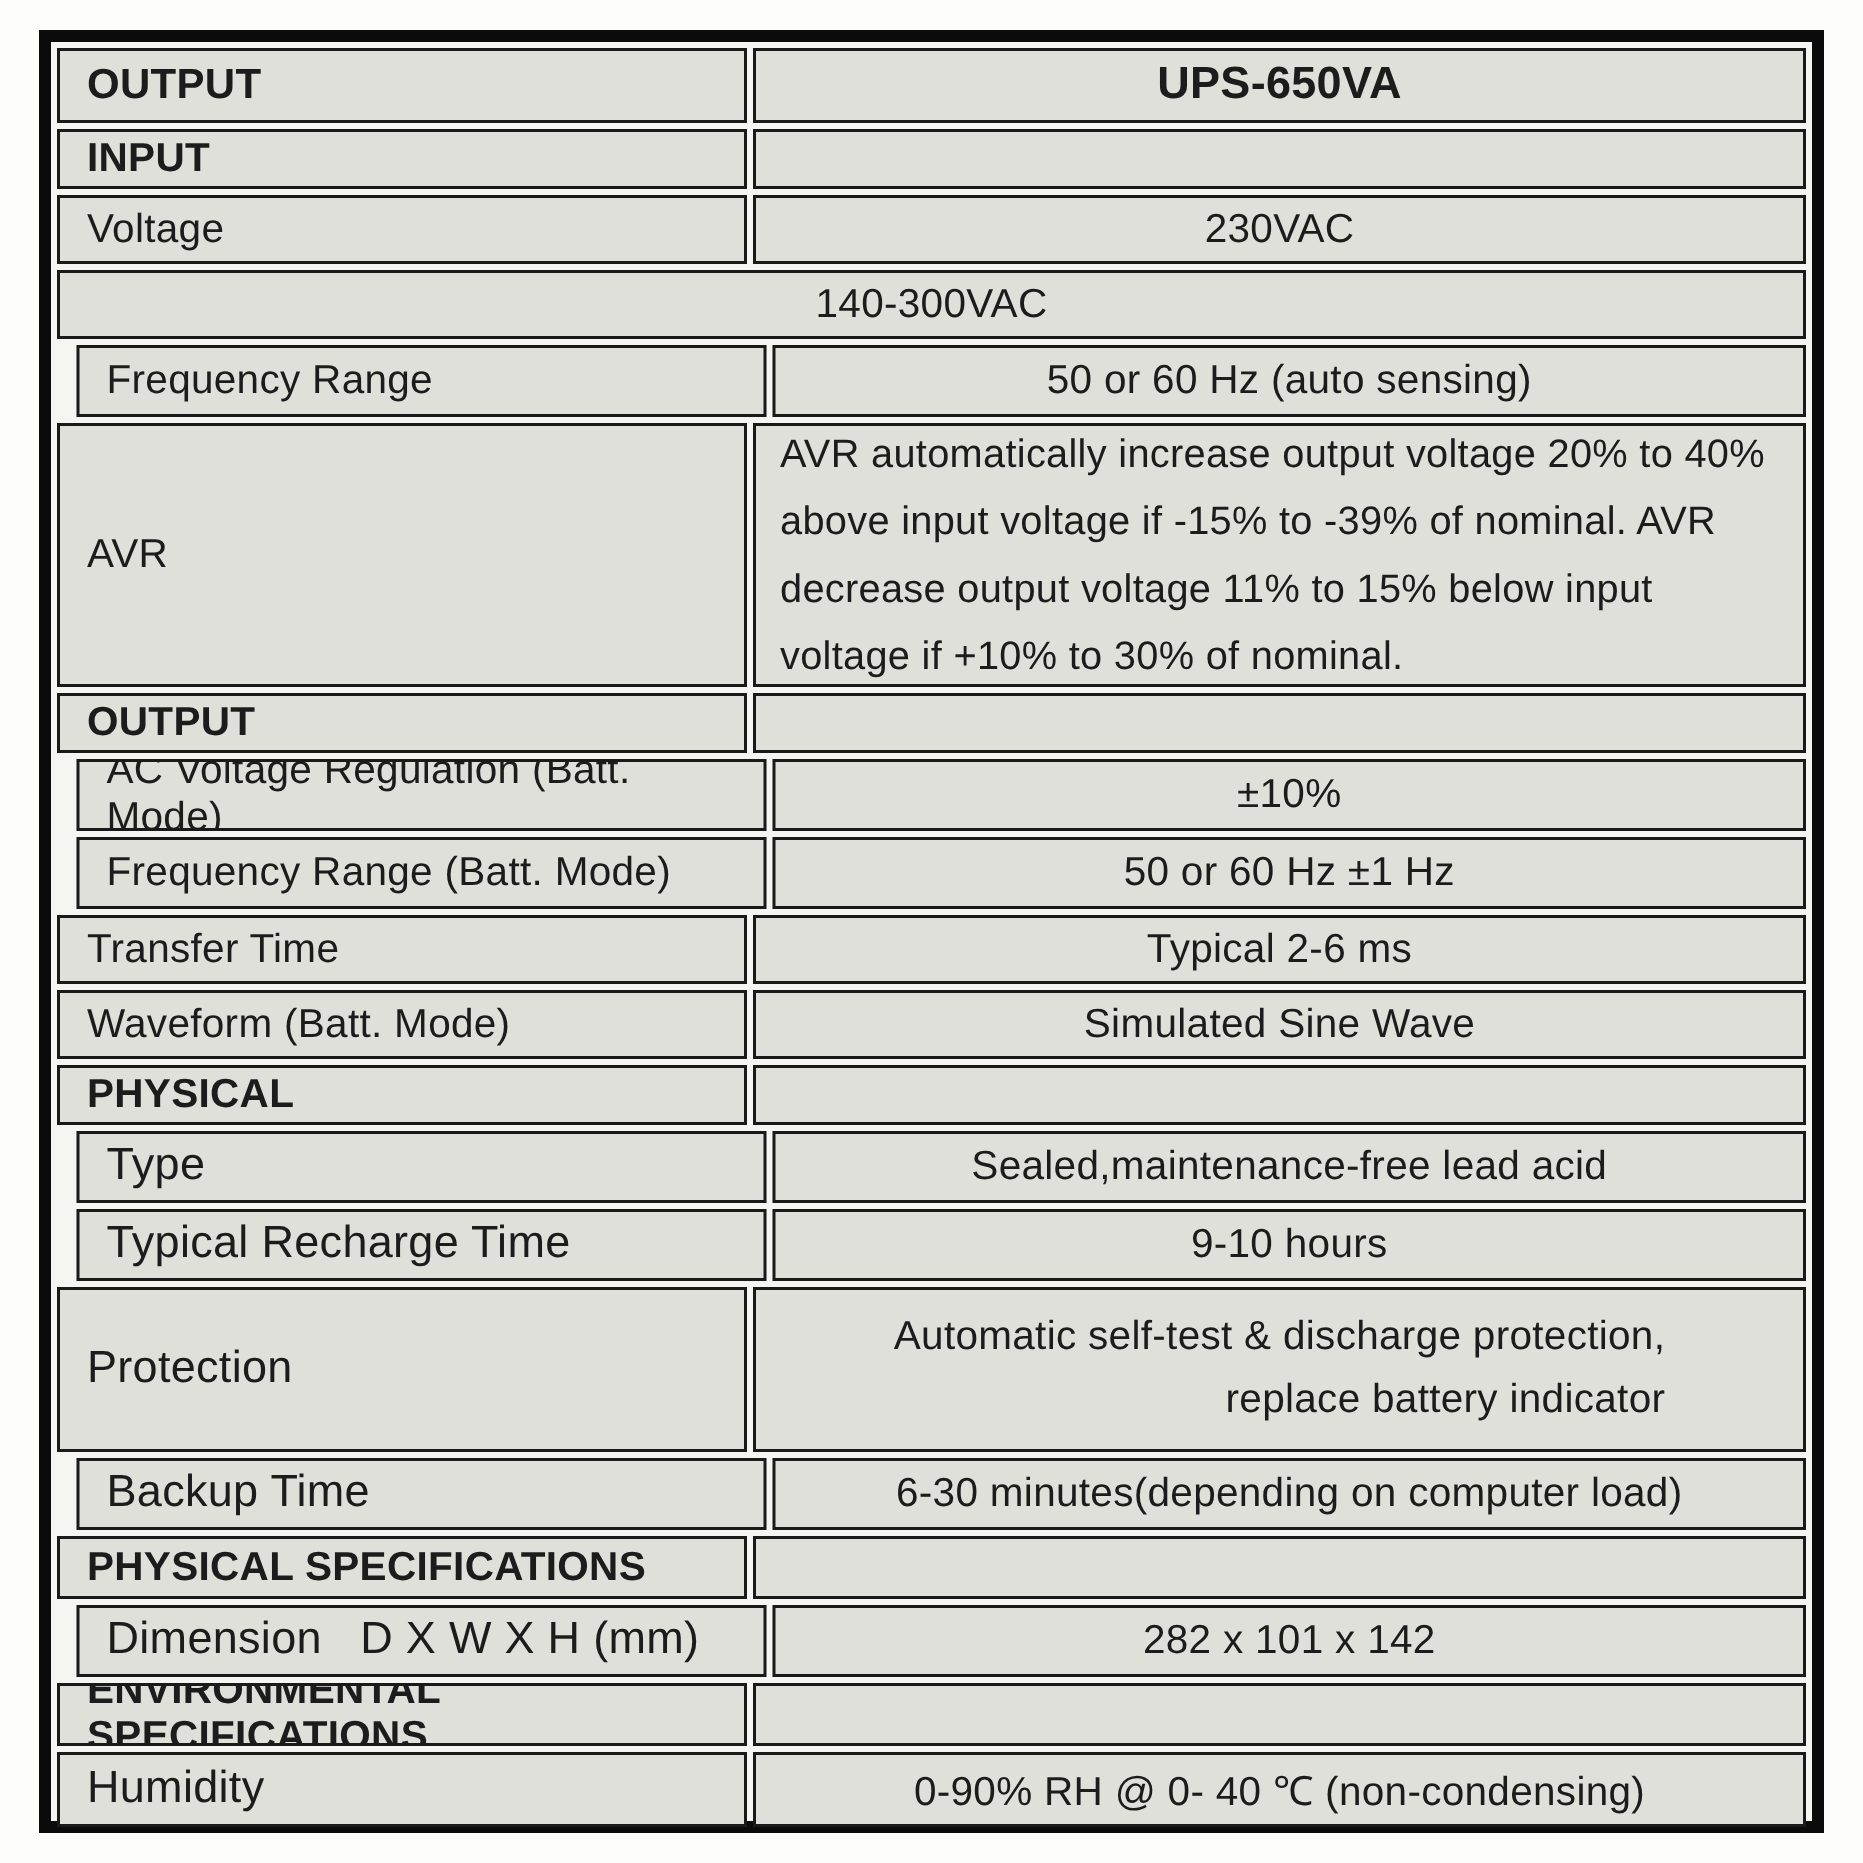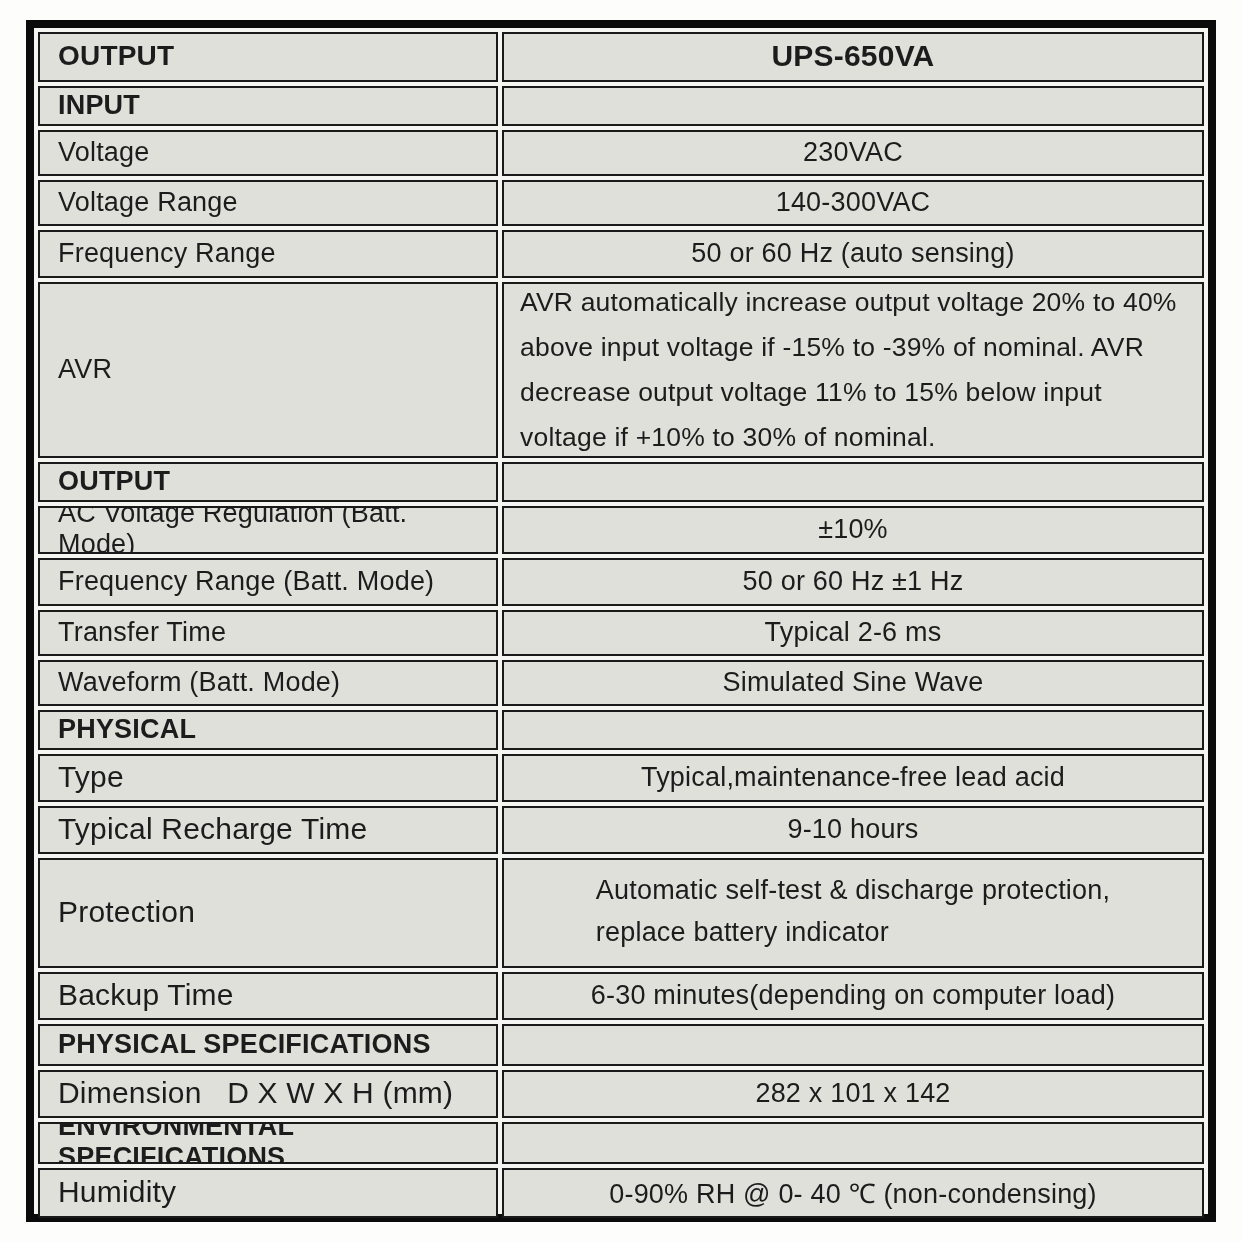--- a/index.html
+++ b/index.html
@@ -28,40 +28,40 @@
   }
   .label-cell {
     width: 460px; flex: none;
     padding: 2px 18px 4px 18px;
     font-size: 27px;
     white-space: pre-wrap;
     letter-spacing: 0.2px;
   }
   .value-cell {
     flex: 1;
-    justify-content: center; text-align: left;
+    justify-content: center; text-align: right;
     font-size: 27px;
     padding: 2px 14px 4px 14px;
     white-space: pre-line;
     letter-spacing: 0.2px;
   }
   
   .model .label-cell { font-weight: bold; font-size: 28px; }
   .model .value-cell { font-weight: bold; font-size: 30px; }
   .header .label-cell { font-weight: bold; font-size: 27px; }
   .big .label-cell { font-size: 30px; }
   .avr .value-cell {
     justify-content: flex-start; text-align: left;
     font-size: 26.5px; line-height: 45px;
     padding: 0 16px;
   }
   .multi .value-cell { line-height: 1.55; }
   
   .h40 { height: 40px; } .h42 { height: 42px; } .h46 { height: 46px; }
-  .h48 { height: 48px; } .h50 { height: 50px; } .h92 { height: 110px; }
+  .h48 { height: 48px; margin-left: 13px; } .h50 { height: 50px; } .h92 { height: 110px; }
   .h176 { height: 176px; }
 </style>
 </head>
 <body>
 
 <div class="page">
   <div class="spec-frame">
 
     <div class="row model h50">
       <div class="cell label-cell">OUTPUT</div>
@@ -72,21 +72,20 @@
       <div class="cell label-cell">INPUT</div>
       <div class="cell value-cell"></div>
     </div>
 
     <div class="row h46">
       <div class="cell label-cell">Voltage</div>
       <div class="cell value-cell">230VAC</div>
     </div>
 
     <div class="row h46">
-      <div class="cell label-cell">Voltage Range</div>
       <div class="cell value-cell">140-300VAC</div>
     </div>
 
     <div class="row h48">
       <div class="cell label-cell">Frequency Range</div>
       <div class="cell value-cell">50 or 60 Hz (auto sensing)</div>
     </div>
 
     <div class="row avr h176">
       <div class="cell label-cell">AVR</div>
@@ -121,21 +120,21 @@
       <div class="cell value-cell">Simulated Sine Wave</div>
     </div>
 
     <div class="row header h40">
       <div class="cell label-cell">PHYSICAL</div>
       <div class="cell value-cell"></div>
     </div>
 
     <div class="row big h48">
       <div class="cell label-cell">Type</div>
-      <div class="cell value-cell">Typical,maintenance-free lead acid</div>
+      <div class="cell value-cell">Sealed,maintenance-free lead acid</div>
     </div>
 
     <div class="row big h48">
       <div class="cell label-cell">Typical Recharge Time</div>
       <div class="cell value-cell">9-10 hours</div>
     </div>
 
     <div class="row big multi h92">
       <div class="cell label-cell">Protection</div>
       <div class="cell value-cell">Automatic self-test &amp; discharge protection,

